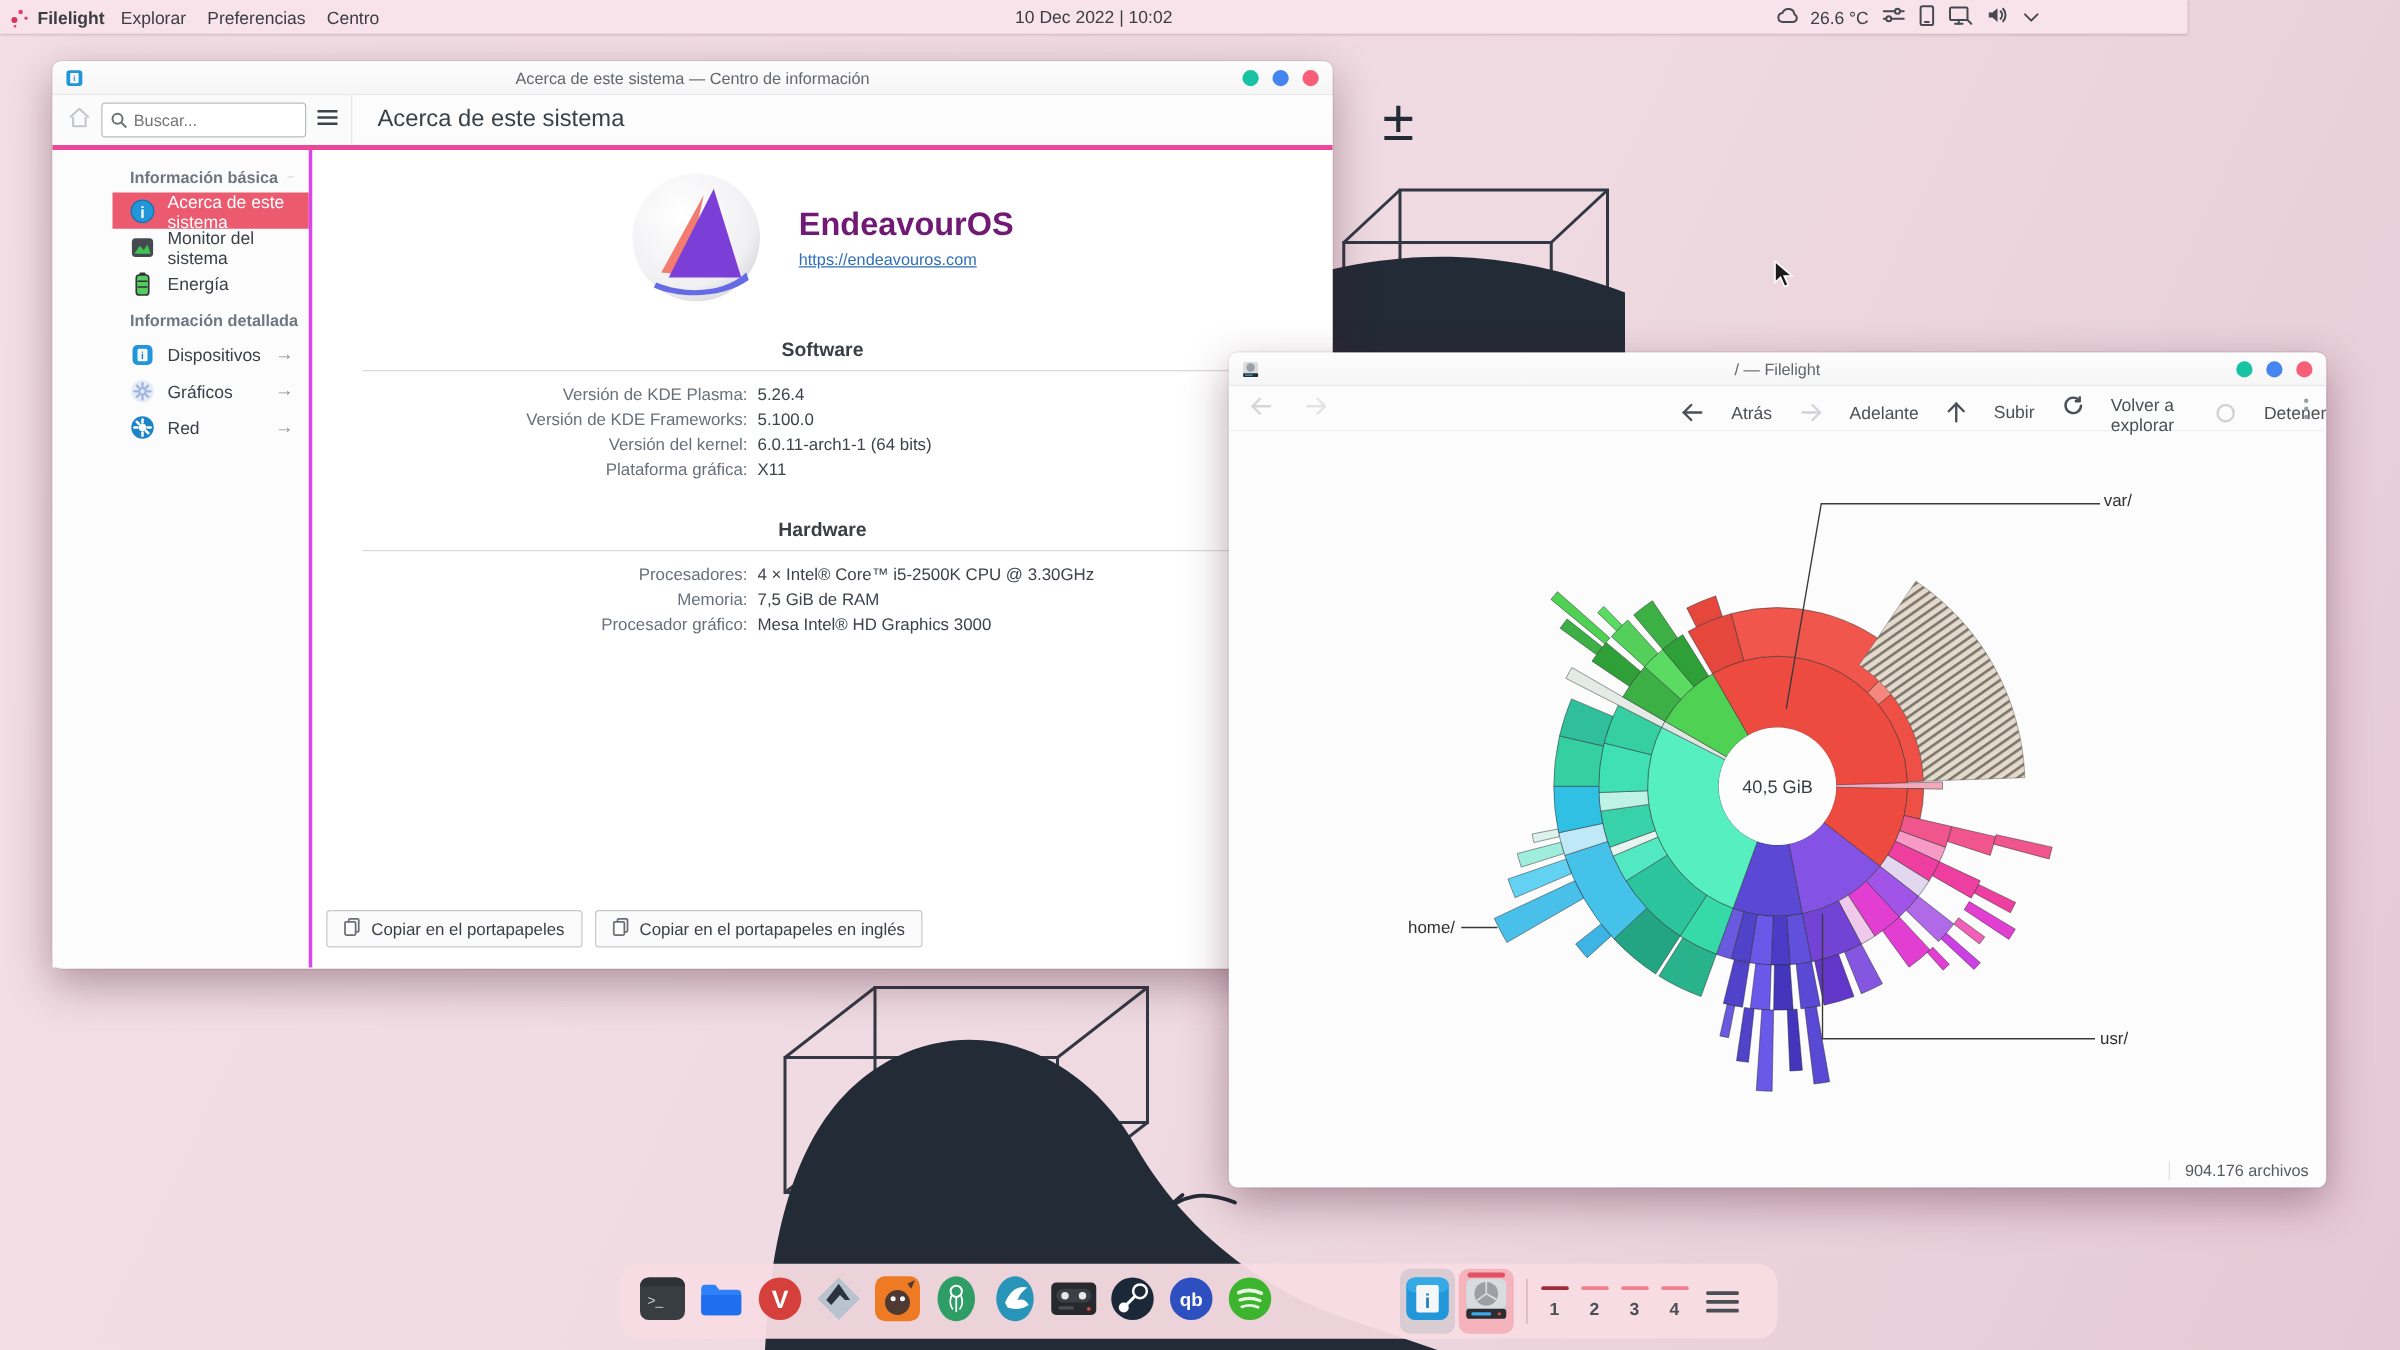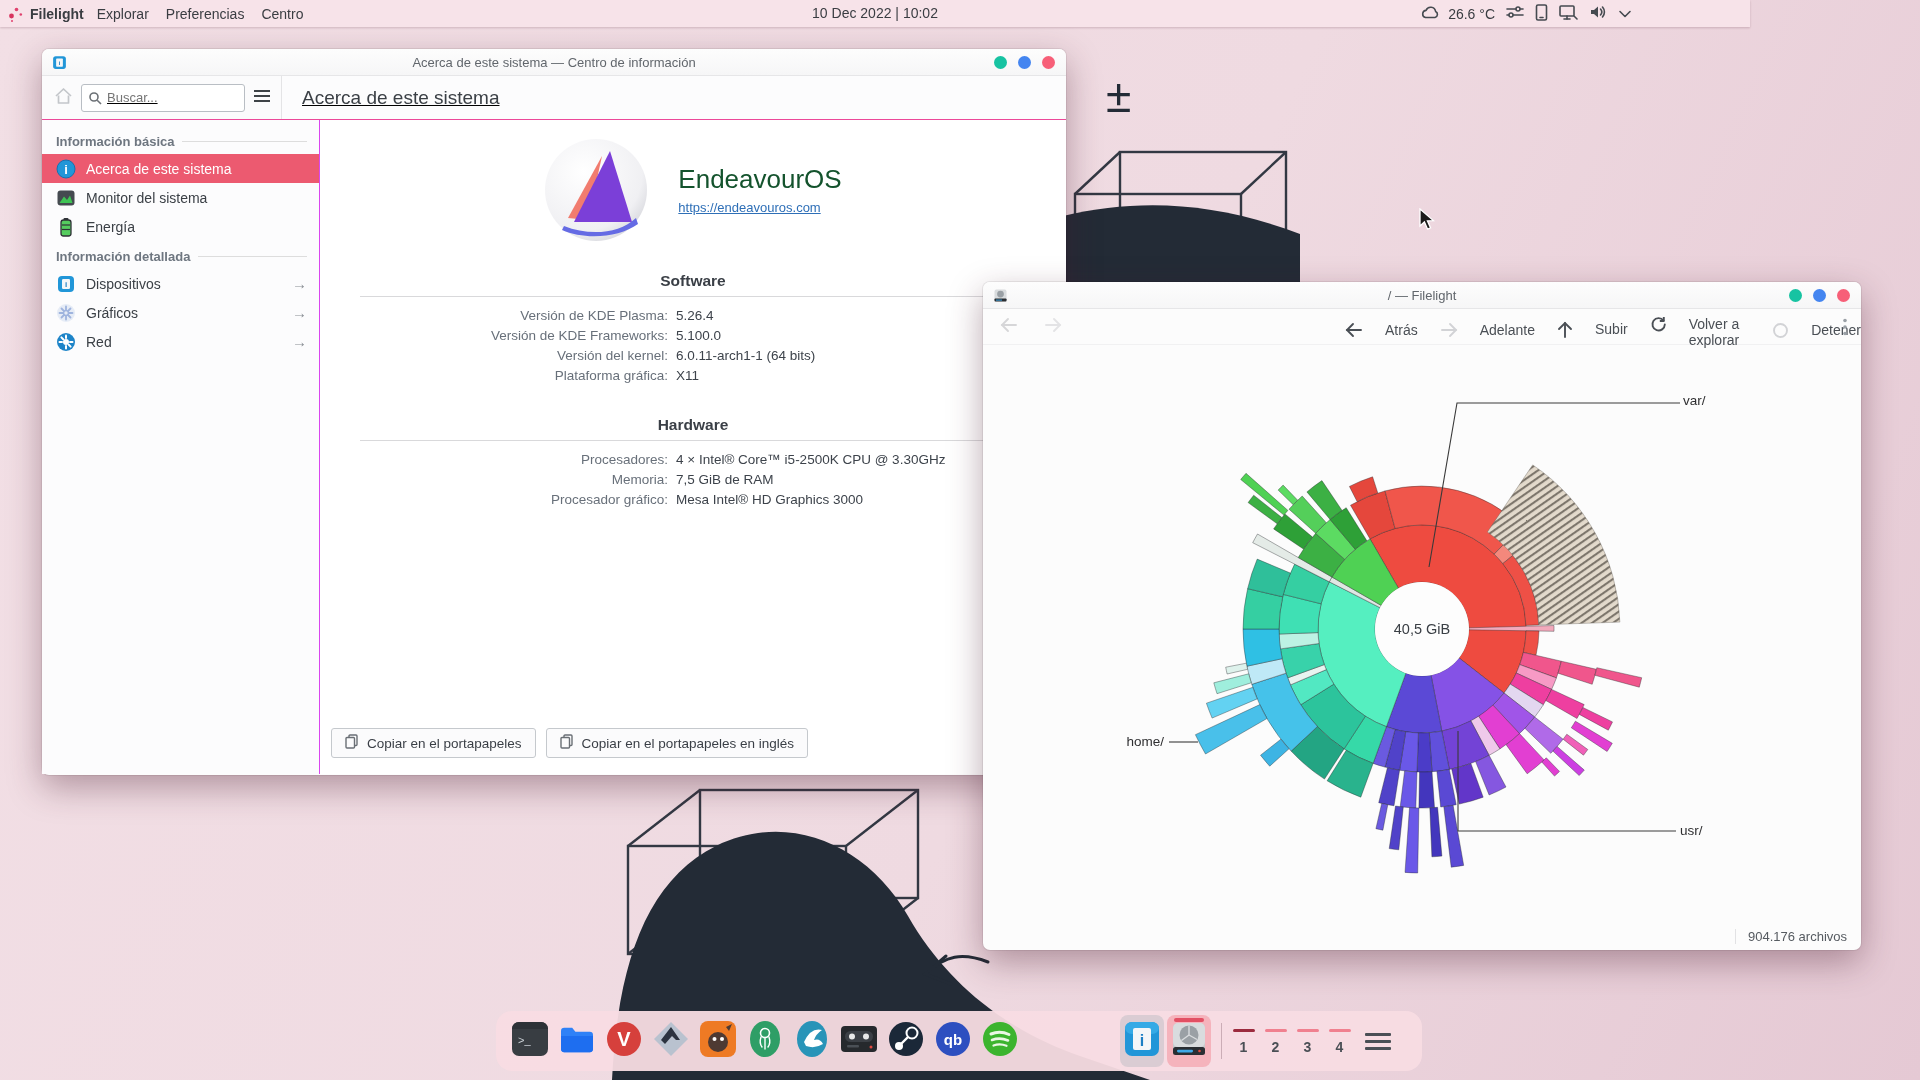--- a/index.html
+++ b/index.html
@@ -27,39 +27,39 @@
   .titlebar { height:27px; background:linear-gradient(#fdfdfd,#f6f6f7); border-bottom:1px solid #e6e6e8;
               border-radius:7px 7px 0 0; position:relative; display:flex; align-items:center; justify-content:center; }
   .titlebar .win-icon { position:absolute; left:10px; top:6px; width:15px; height:15px; }
   .titlebar .title { font-size:13px; color:#61666c; }
   .winbtns { position:absolute; right:11px; top:7px; display:flex; gap:11px; }
   .winbtn { width:13px; height:13px; border-radius:50%; }
   .winbtn.min { background:#17c3a2; } .winbtn.max { background:#4485f0; } .winbtn.close { background:#f75f78; }
 
   
   .infocenter { left:42px; top:49px; width:1024px; height:726px; z-index:20; }
-  .ic-header { display:flex; height:44px; border-bottom:1px solid #ec4899;text-decoration:underline; }
+  .ic-header { display:flex; height:44px; border-bottom:4px solid #ec4899; }
   .ic-header-left { width:240px; border-right:1px solid #e4e4e6; display:flex; align-items:center; padding:0 10px 0 12px; gap:8px; background:#fbfbfc; }
   .search-box { flex:1; height:28px; border:1px solid #b9bec4; border-radius:3px; background:#fff; display:flex; align-items:center; padding:0 6px; gap:5px; }
   .search-box input { border:none; outline:none; width:100px; font-size:13px; color:#555; background:transparent; font-family:"Liberation Sans",sans-serif; }
   .ic-header-right { flex:1; display:flex; align-items:center; background:#fcfcfd; }
   .page-title { font-size:19px; color:#3b4046; padding-left:20px; }
   .ic-body { display:flex; height:654px; }
-  .sidebar { width:278px; border-right:1px solid #d946ef; background:#fcfcfd; padding-top:6px; }
+  .sidebar { width:208px; border-right:3px solid #d946ef; background:#fcfcfd; padding-top:6px;padding-left:48px; }
   .side-section { display:flex; align-items:center; gap:8px; padding:8px 12px 5px 14px; }
   .side-section span { font-size:13px; font-weight:bold; color:#6e7680; white-space:nowrap; }
   .side-section i { flex:1; height:1px; background:#ddd; }
   .side-item { height:29px; display:flex; align-items:center; gap:10px; padding:0 12px 0 14px; font-size:14px; color:#3b4046; cursor:default; }
   .side-item .sicon { width:20px; height:20px; flex:0 0 20px; }
   .side-item.selected { background:#ec5a70; color:#fff; }
   .side-item .arrow { margin-left:auto; color:#8a8f95; font-size:15px; }
   .ic-content { flex:1; position:relative; background:#fff; border-radius:0 0 7px 0; }
   .distro { display:flex; align-items:center; justify-content:center; gap:30px; padding-top:18px; }
   .distro-logo { width:104px; height:104px; }
-  .distro-name { font-size:26px; font-weight:normal; color:#14532d; }
+  .distro-name { font-size:26px; font-weight:bold; color:#701a75; }
   .distro-url { font-size:13px; color:#2e6fb7; text-decoration:underline; margin-top:5px; display:inline-block; }
   .group { margin-top:30px; }
   .group-title { text-align:center; font-size:15.5px; font-weight:bold; color:#3a3f46; }
   .group-rule { height:1px; background:#d9d9db; margin:6px 40px 9px 40px; }
   .grow { display:flex; gap:8px; line-height:20px; font-size:13.5px; }
   .grow .glabel { width:348px; text-align:right; color:#68707a; }
   .grow .gvalue { color:#3d434b; }
   .ic-buttons { position:absolute; left:11px; bottom:16px; display:flex; gap:10px; }
   .btn { display:inline-flex; align-items:center; gap:8px; padding:5px 13px; border:1px solid #c5c9cd; border-radius:3px;
          background:#fbfbfc; font-size:13.5px; color:#3a3f46; cursor:default; }

